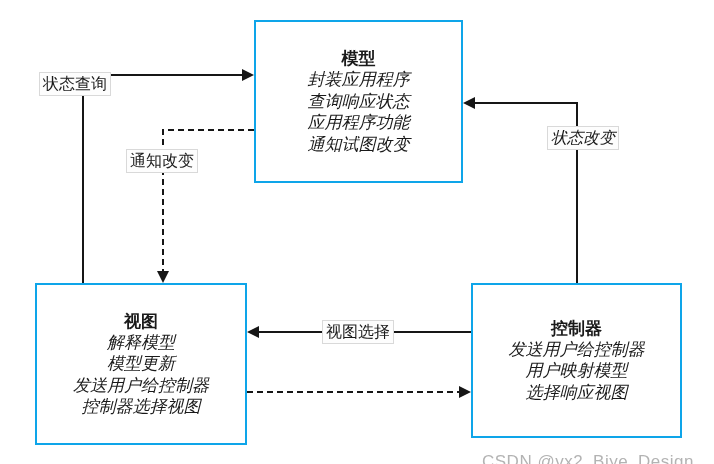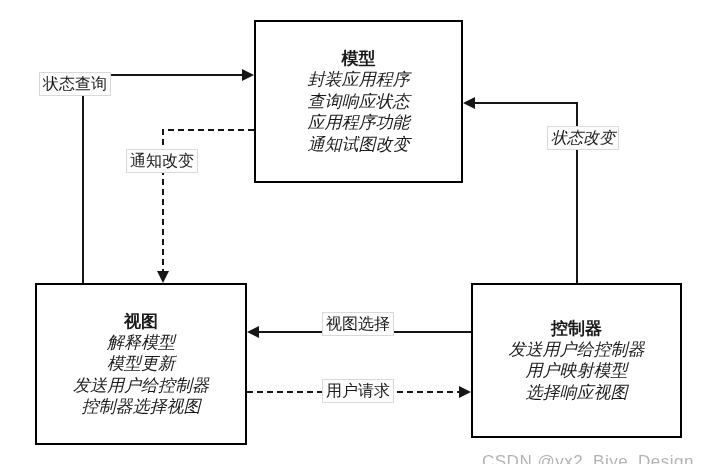--- a/index.html
+++ b/index.html
@@ -18,21 +18,21 @@
   .connectors {
     position: absolute;
     left: 0;
     top: 0;
     width: 714px;
     height: 464px;
   }
   .box {
     position: absolute;
     background: #ffffff;
-    border: 2px solid #000000;
+    border: 2px solid #0ea5e9;
     box-sizing: border-box;
     display: flex;
     flex-direction: column;
     justify-content: center;
     align-items: center;
     text-align: center;
     color: #1a1a1a;
   }
   .box-title {
     font-weight: bold;
@@ -54,21 +54,21 @@
     line-height: 20px;
     padding: 1px 3px;
     background: #fdfdfd;
     border: 1px solid #d9d9d9;
     color: #1a1a1a;
     white-space: nowrap;
   }
   .lbl-status-query  { left: 39px;  top: 72px;  }
   .lbl-notify-change { left: 126px; top: 149px; }
   .lbl-status-change { left: 547px; top: 126px; font-style: italic; }
-  .lbl-view-select   { left: 322px; top: 312px; }
+  .lbl-view-select   { left: 322px; top: 320px; }
   .lbl-user-request  { left: 322px; top: 379px; }
   .watermark {
     position: absolute;
     left: 482px;
     top: 452px;
     font-family: "Liberation Sans", sans-serif;
     font-size: 17px;
     color: #b3b3b3;
     white-space: nowrap;
     letter-spacing: 0.5px;
@@ -127,17 +127,16 @@
     <div class="box-title">控制器</div>
     <div class="box-line">发送用户给控制器</div>
     <div class="box-line">用户映射模型</div>
     <div class="box-line">选择响应视图</div>
   </div>
 
   <div class="edge-label lbl-status-query">状态查询</div>
   <div class="edge-label lbl-notify-change">通知改变</div>
   <div class="edge-label lbl-status-change">状态改变</div>
   <div class="edge-label lbl-view-select">视图选择</div>
-  <div class="edge-label lbl-user-request">用户请求</div>
 
   <div class="watermark">CSDN @vx2_Biye_Design</div>
 
 </div>
 
 </body></html>

